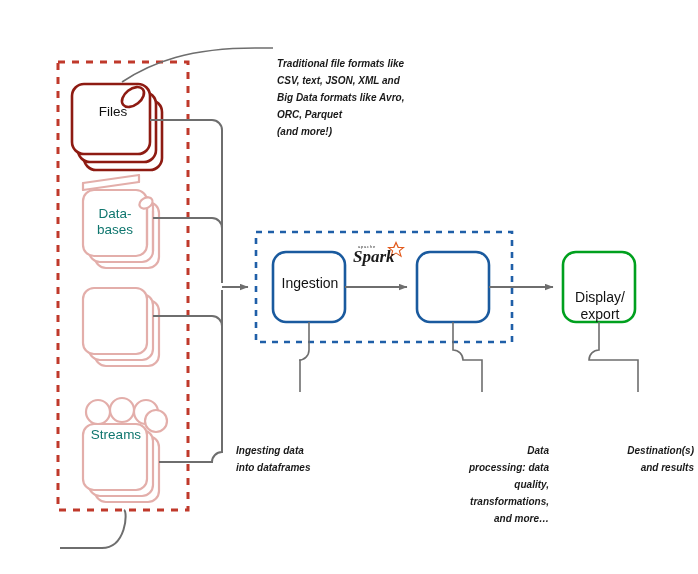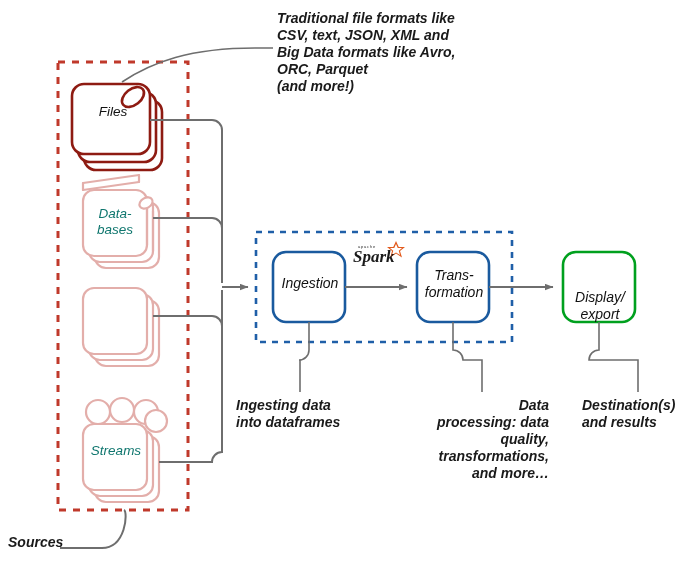--- a/index.html
+++ b/index.html
@@ -6,44 +6,43 @@
   body{
     width:698px;height:574px;position:relative;overflow:hidden;
     font-family:"Liberation Sans","DejaVu Sans",sans-serif;
   }
   #stage{position:absolute;inset:0;width:698px;height:574px;}
   svg#canvas{position:absolute;left:0;top:0;width:698px;height:574px;}
 
   .anno{
     position:absolute;
     font-family:"Liberation Sans","DejaVu Sans",sans-serif;
-    font-style:italic;font-weight:bold;font-size:14px;line-height:17px;
-    color:#1a1a1a;white-space:pre-line;
+    font-style:italic;font-weight:bold;font-size:10px;line-height:17px;
+    color:#1a1a1a;white-space:pre-line;margin-top:45px;
   }
   #files-note{left:277px;top:10px;text-align:left;}
   #ingest-note{left:236px;top:397px;width:128px;}
   #transform-note{left:423px;top:397px;text-align:right;width:126px;}
-  #dest-note{left:582px;top:397px;text-align:left;width:112px;}
+  #dest-note{left:582px;top:397px;text-align:right;width:112px;}
   #sources-note{left:8px;top:534px;text-align:right;}
 
   .boxlabel{
     position:absolute;
     font-family:"Liberation Sans","DejaVu Sans",sans-serif;
     font-size:13.5px;line-height:16px;text-align:center;
     white-space:pre-line;
-    font-style:italic;
   }
   .boxlabel.dark{color:#111111;}
   .boxlabel.faded{color:#0f766e;}
   .boxlabel.proc{color:#111111;font-size:14px;line-height:17px;}
 
   #lbl-files{left:78px;top:104px;width:70px;}
   #lbl-databases{left:80px;top:206px;width:70px;}
   #lbl-system{left:76px;top:304px;width:80px;}
-  #lbl-streams{left:78px;top:443px;width:76px;}
+  #lbl-streams{left:78px;top:427px;width:76px;}
   #lbl-ingestion{left:271px;top:275px;width:78px;}
   #lbl-transformation{left:415px;top:267px;width:78px;}
   #lbl-display{left:561px;top:266px;width:78px;margin-top:23px;}
 
   #spark-logo{position:absolute;left:352px;top:240px;width:58px;height:30px;}
 </style>
 </head>
 <body>
 
 <div id="stage">
@@ -133,22 +132,20 @@
     <text x="30" y="16" text-anchor="middle" font-family="'Liberation Sans',sans-serif" font-size="8" letter-spacing="1.6" fill="#2b2b2b">apache</text>
     <text x="2" y="44" font-family="'Liberation Serif','DejaVu Serif',serif" font-size="34" font-weight="bold" font-style="italic" fill="#1b1b1b">Spark</text>
   </svg>
 
   <div class="boxlabel dark" id="lbl-files">Files</div>
   <div class="boxlabel faded" id="lbl-databases">Data-
 bases</div>
   <div class="boxlabel faded" id="lbl-streams">Streams</div>
 
   <div class="boxlabel proc" id="lbl-ingestion">Ingestion</div>
-  <div class="boxlabel proc" id="lbl-transformation">Trans-
-formation</div>
   <div class="boxlabel proc" id="lbl-display">Display/
 export</div>
 
   <div class="anno" id="files-note">Traditional file formats like
 CSV, text, JSON, XML and
 Big Data formats like Avro,
 ORC, Parquet
 (and more!)</div>
   <div class="anno" id="ingest-note">Ingesting data
 into dataframes</div>

